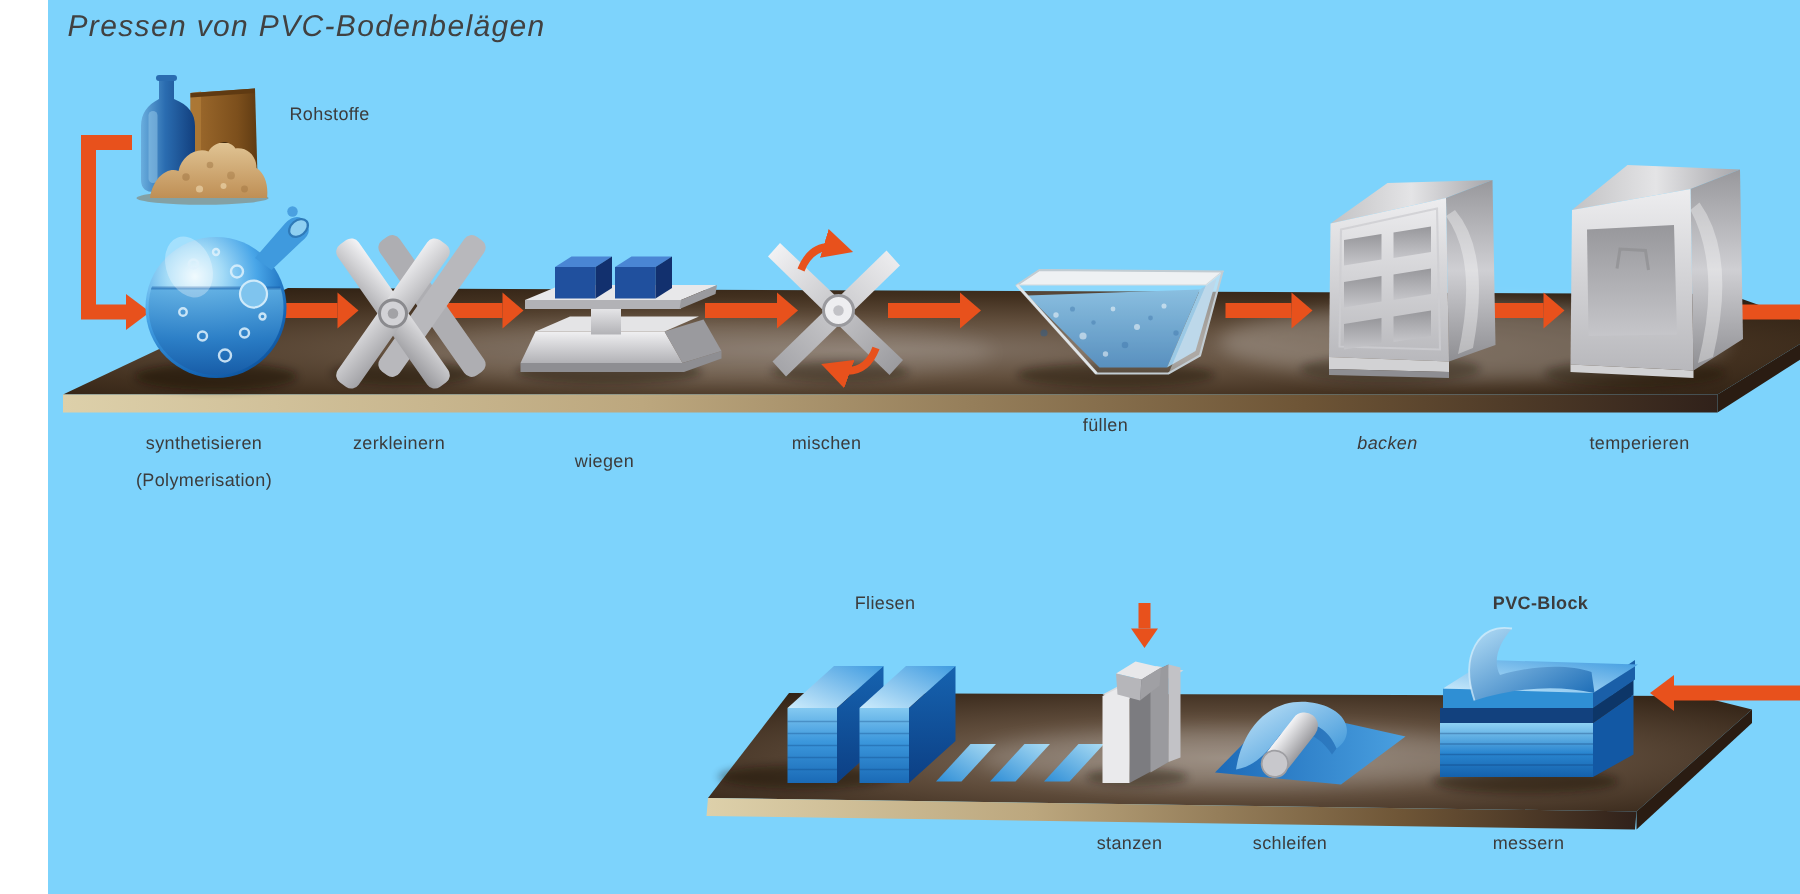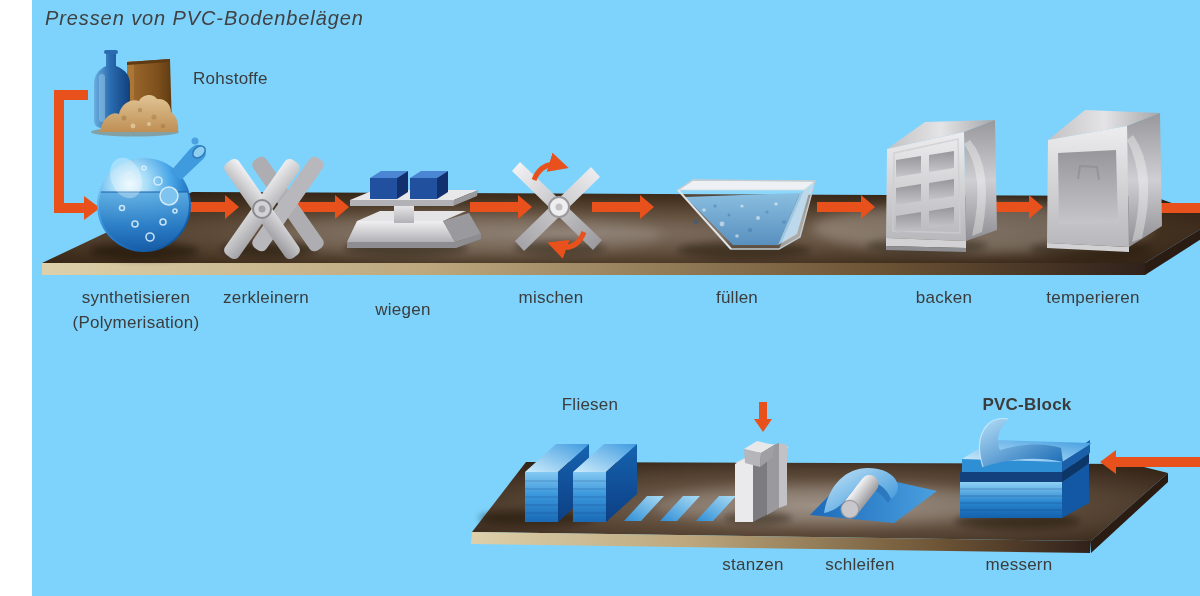--- a/index.html
+++ b/index.html
@@ -1,21 +1,21 @@
 <!DOCTYPE html>
 <html><head>
 <meta charset="utf-8">
 <style>
   html,body{margin:0;padding:0;background:#ffffff;}
   .stage{position:relative;width:1200px;height:596px;background:#7dd3fc;overflow:hidden;
          font-family:"Liberation Sans", sans-serif;margin-left:32px;}
   .stage svg{position:absolute;left:0;top:0;}
   .title{position:absolute;left:13px;top:7px;font-size:20px;font-style:italic;
          color:#414141;letter-spacing:.9px;white-space:nowrap;}
-  .lbl{position:absolute;font-size:17px;color:#3c3c3c;letter-spacing:.25px;
+  .lbl{position:absolute;font-size:12px;color:#3c3c3c;letter-spacing:.25px;
        white-space:nowrap;transform:translateX(-50%);}
   .lbl.left{transform:none;}
 </style>
 </head>
 <body>
 
 <div class="stage">
 
 <svg width="1200" height="596" viewBox="0 0 1200 596">
 <defs>
@@ -433,22 +433,22 @@
 
 <div class="title">Pressen von PVC-Bodenbelägen</div>
 
 <div class="lbl left" style="left:161px;top:69px;">Rohstoffe</div>
 
 <div class="lbl" style="left:104px;top:288px;">synthetisieren</div>
 <div class="lbl" style="left:104px;top:313px;">(Polymerisation)</div>
 <div class="lbl" style="left:234px;top:288px;text-align:right;">zerkleinern</div>
 <div class="lbl" style="left:371px;top:300px;">wiegen</div>
 <div class="lbl" style="left:519px;top:288px;">mischen</div>
-<div class="lbl" style="left:705px;top:288px;">füllen</div>
-<div class="lbl" style="left:912px;top:288px;">backen</div>
+<div class="lbl" style="left:705px;top:276px;">füllen</div>
+<div class="lbl" style="left:893px;top:288px;font-style:italic;">backen</div>
 <div class="lbl" style="left:1061px;top:288px;">temperieren</div>
 
 <div class="lbl" style="left:558px;top:395px;">Fliesen</div>
 <div class="lbl" style="left:995px;top:395px;font-weight:bold;">PVC-Block</div>
 <div class="lbl" style="left:721px;top:555px;">stanzen</div>
 <div class="lbl" style="left:828px;top:555px;">schleifen</div>
 <div class="lbl" style="left:987px;top:555px;">messern</div>
 
 </div>
 

